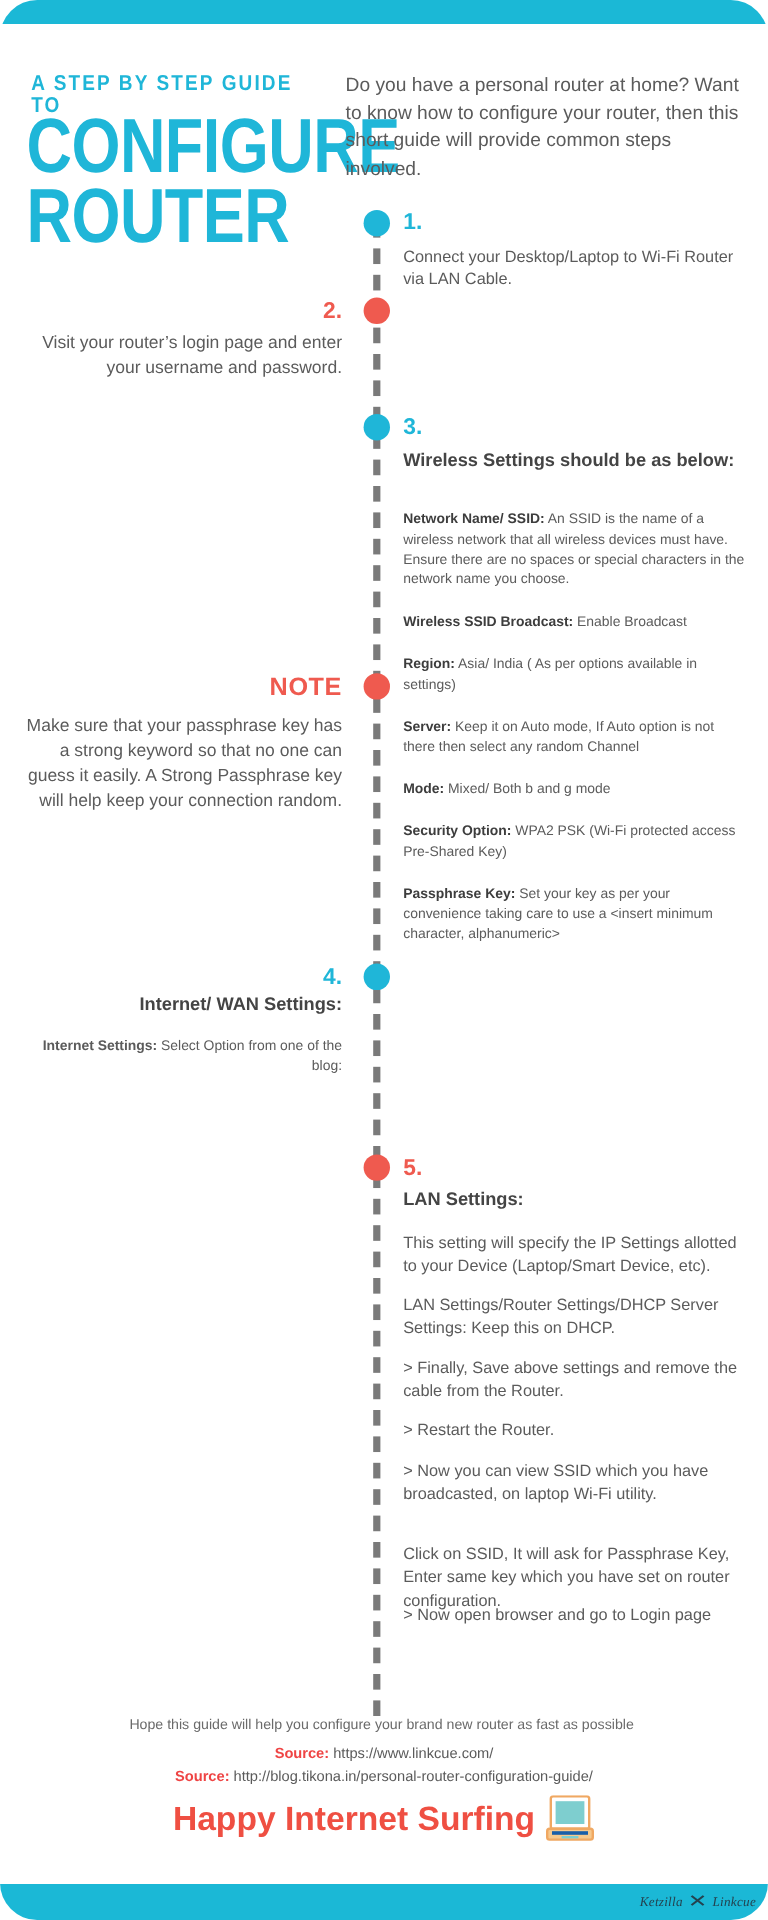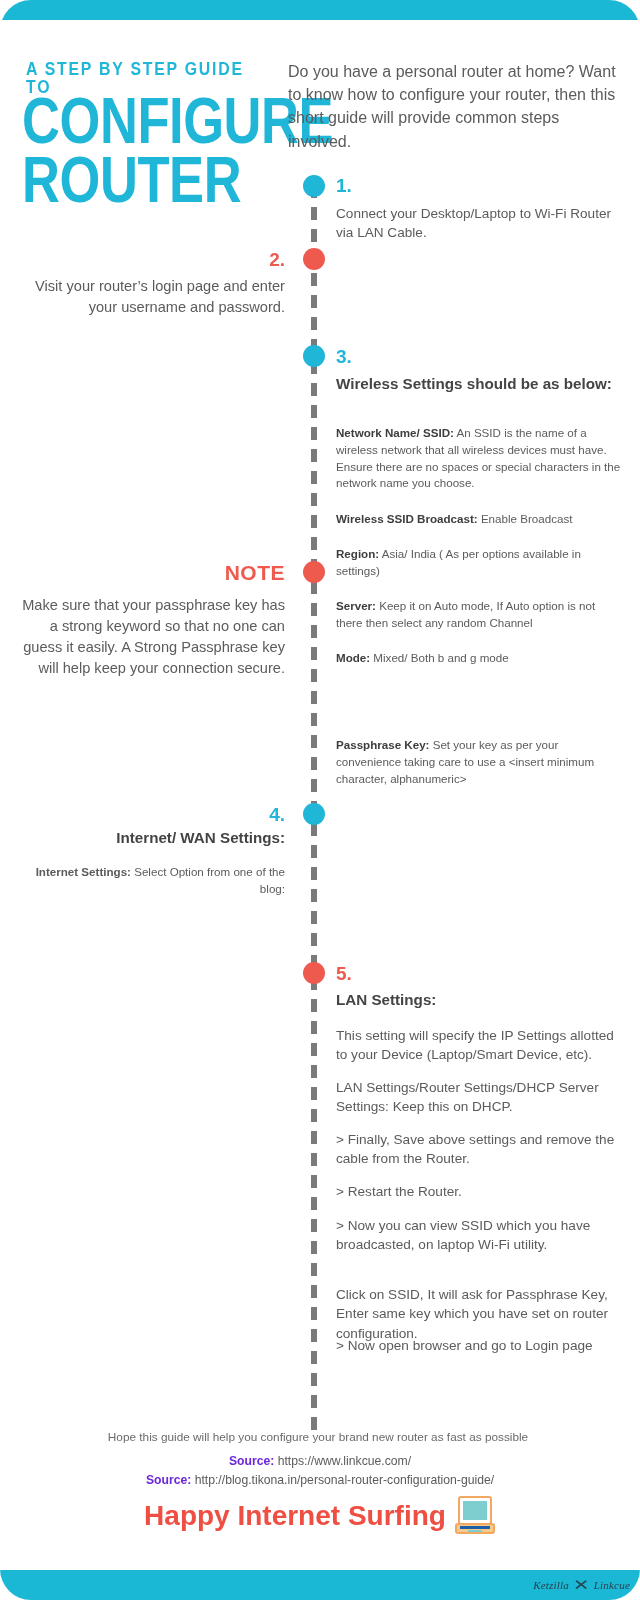--- a/index.html
+++ b/index.html
@@ -184,21 +184,21 @@
   }
   .sources {
     position: absolute;
     left: 0; top: 1452px;
     width: 640px;
     text-align: center;
     color: #5b5b5b;
     font-size: 12.2px;
     line-height: 1.55;
   }
-  .sources b { color: #6d28d9; }
+  .sources b { color: #ef4444; }
   .happy-wrap {
     position: absolute;
     left: 0; top: 1496px;
     width: 640px;
     display: flex;
     align-items: center;
     justify-content: center;
     gap: 8px;
   }
   .happy {
@@ -244,27 +244,30 @@
   </div>
   <div class="rblock small" style="top:546px">
     <b>Region:</b><span> Asia/ India ( As per options available in settings)</span>
   </div>
   <div class="rblock small" style="top:598px">
     <b>Server:</b><span> Keep it on Auto mode, If Auto option is not there then select any random Channel</span>
   </div>
   <div class="rblock small" style="top:650px">
     <b>Mode:</b><span> Mixed/ Both b and g mode</span>
   </div>
+  <div class="rblock small" style="top:685px">
+    <b>Security Option:</b><span> WPA2 PSK (Wi-Fi protected access Pre-Shared Key)</span>
+  </div>
   <div class="rblock small" style="top:737px">
     <b>Passphrase Key:</b><span> Set your key as per your convenience taking care to use a &lt;insert minimum character, alphanumeric&gt;</span>
   </div>
 
   <div class="dot red" style="top:561px"></div>
   <div class="note-label" style="top:561px">NOTE</div>
-  <div class="lblock body" style="top:595px">Make sure that your passphrase key has a strong keyword so that no one can guess it easily. A Strong Passphrase key will help keep your connection secure.</div>
+  <div class="lblock body" style="top:595px">Make sure that your passphrase key has a strong keyword so that no one can guess it easily. A Strong Passphrase key will help keep your connection random.</div>
 
   <div class="dot cyan" style="top:803px"></div>
   <div class="stepnum cyan left" style="right:355px; top:805px">4.</div>
   <div class="lhead" style="top:828px">Internet/ WAN Settings:</div>
   <div class="lblock small" style="top:863px">
     <b>Internet Settings:</b><span> Select Option from one of the blog:</span>
   </div>
 
   <div class="dot red" style="top:962px"></div>
   <div class="stepnum red" style="left:336px; top:964px">5.</div>

